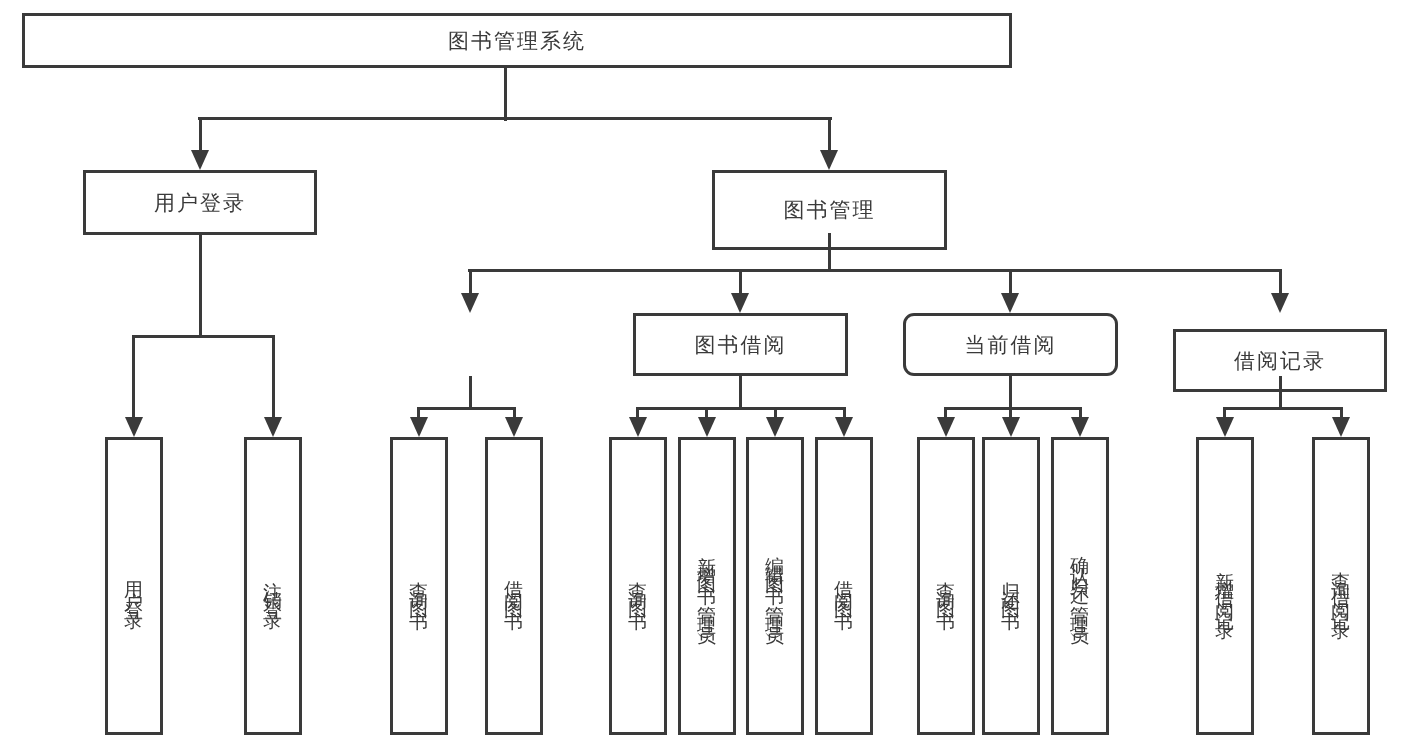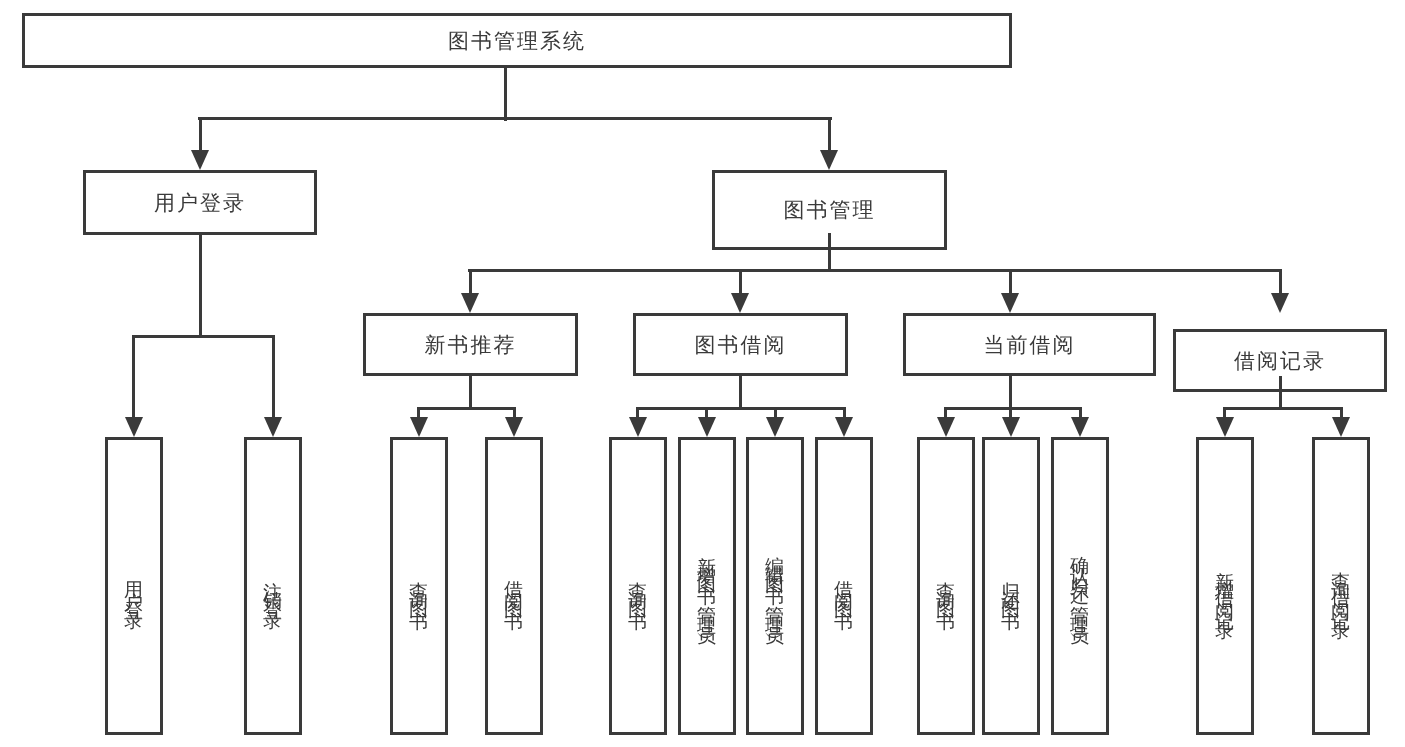--- a/index.html
+++ b/index.html
@@ -78,27 +78,24 @@
   <div class="h" style="left:468px;top:269px;width:814px;"></div>
   <div class="v" style="left:469px;top:269px;height:30px;"></div>
   <div class="v" style="left:739px;top:269px;height:30px;"></div>
   <div class="v" style="left:1009px;top:269px;height:30px;"></div>
   <div class="v" style="left:1279px;top:269px;height:30px;"></div>
   <div class="arrow" style="left:461px;top:293px;"></div>
   <div class="arrow" style="left:731px;top:293px;"></div>
   <div class="arrow" style="left:1001px;top:293px;"></div>
   <div class="arrow" style="left:1271px;top:293px;"></div>
 
-  <div class="box" style="left:363px;top:313px;width:215px;height:63px;">
-    <span>新书推荐</span>
-  </div>
   <div class="box" style="left:633px;top:313px;width:215px;height:63px;">
     <span>图书借阅</span>
   </div>
-  <div class="box" style="left:903px;top:313px;width:253px;height:63px;">
+  <div class="box" style="left:903px;top:313px;width:215px;height:63px;border-radius:11px;">
     <span>当前借阅</span>
   </div>
   <div class="box" style="left:1173px;top:329px;width:214px;height:63px;">
     <span>借阅记录</span>
   </div>
 
   <div class="v" style="left:469px;top:376px;height:34px;"></div>
   <div class="h" style="left:417px;top:407px;width:99px;"></div>
   <div class="v" style="left:417px;top:407px;height:14px;"></div>
   <div class="v" style="left:513px;top:407px;height:14px;"></div>

